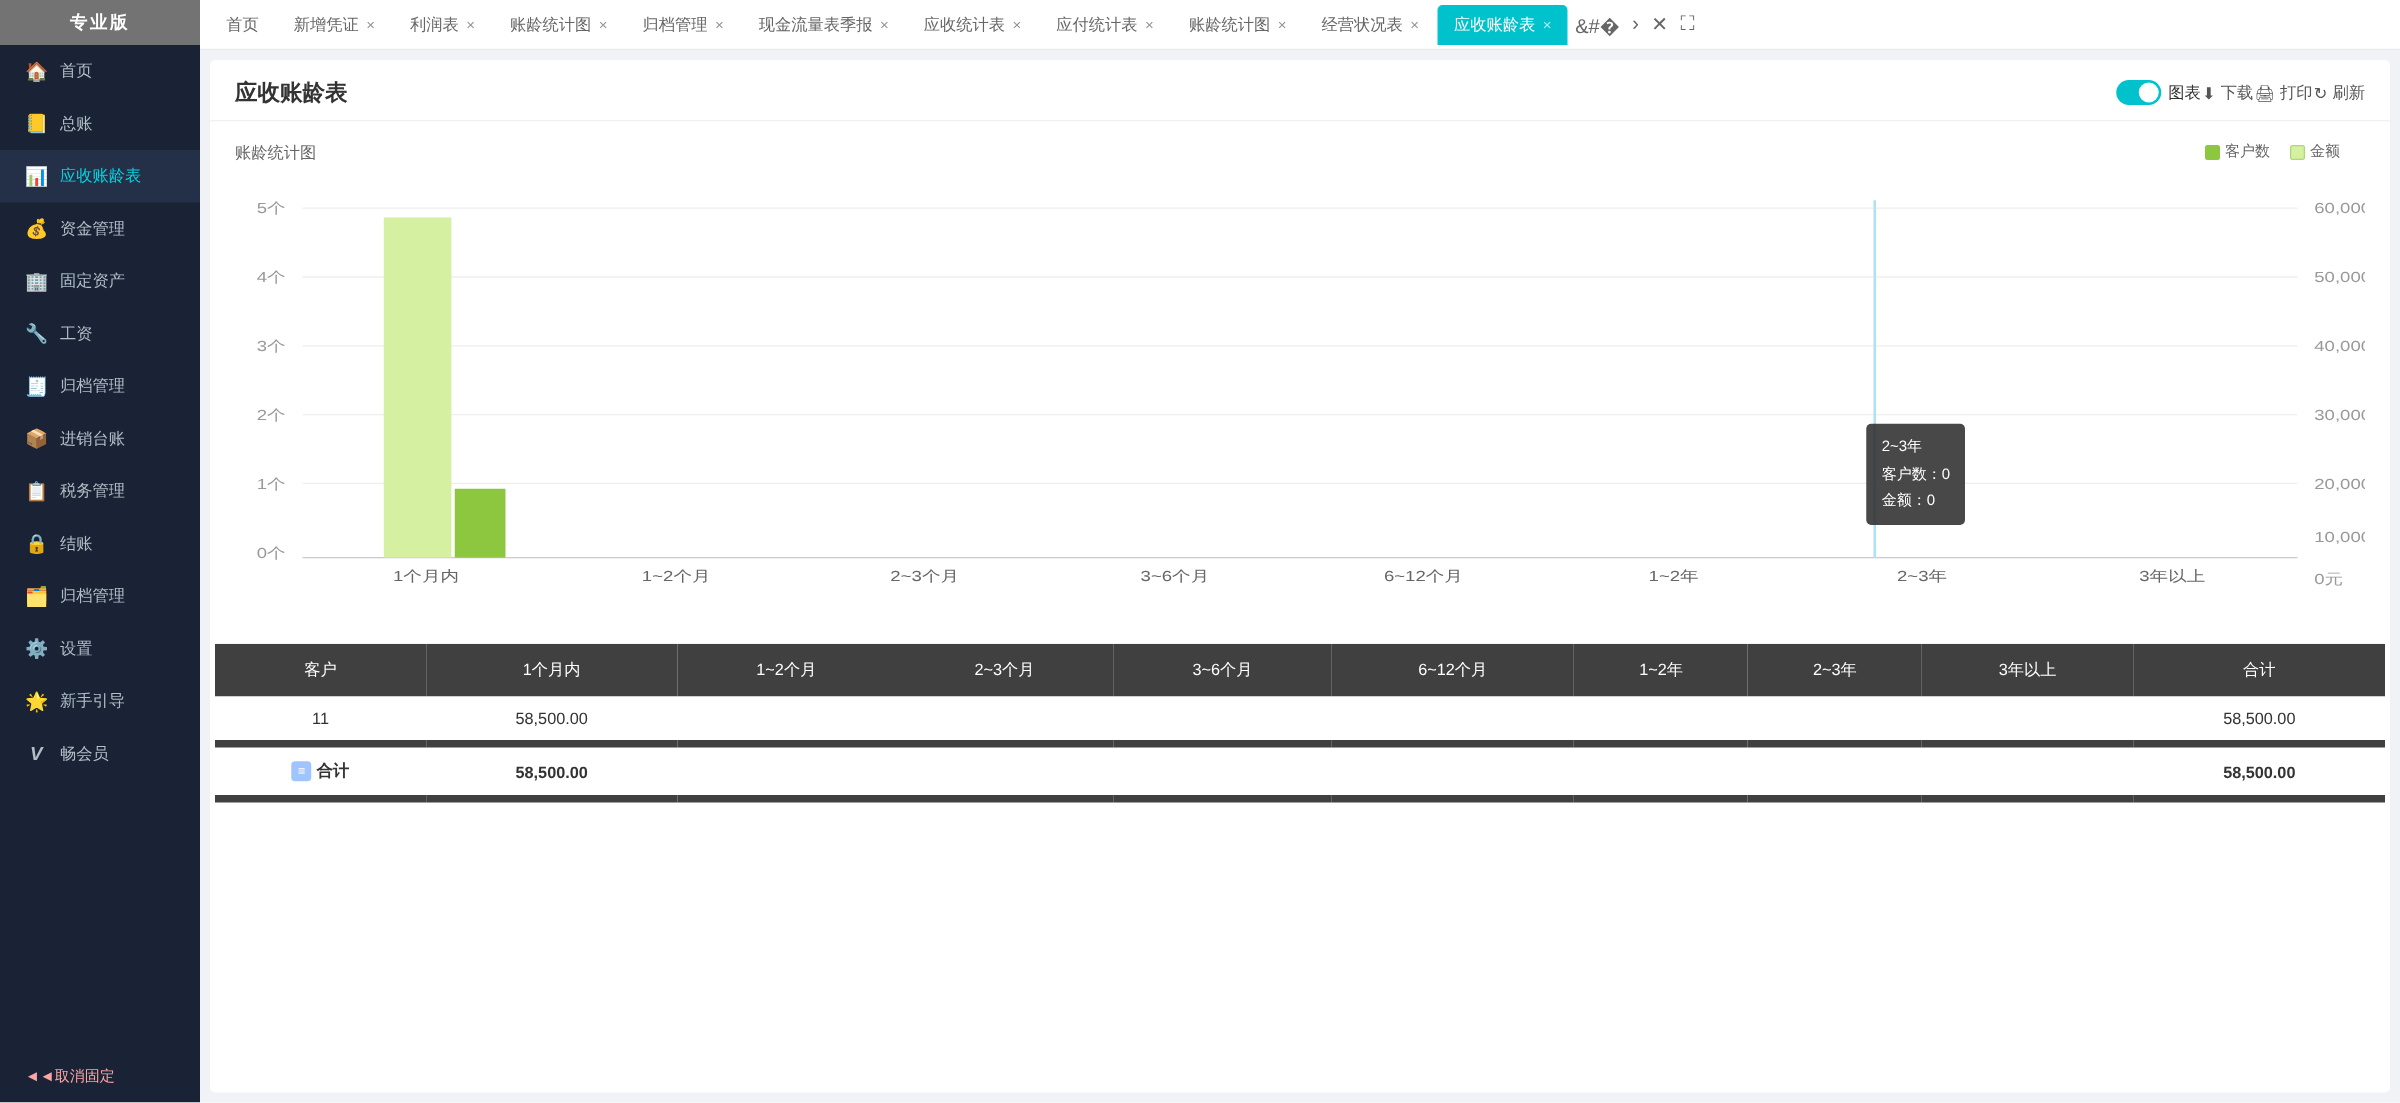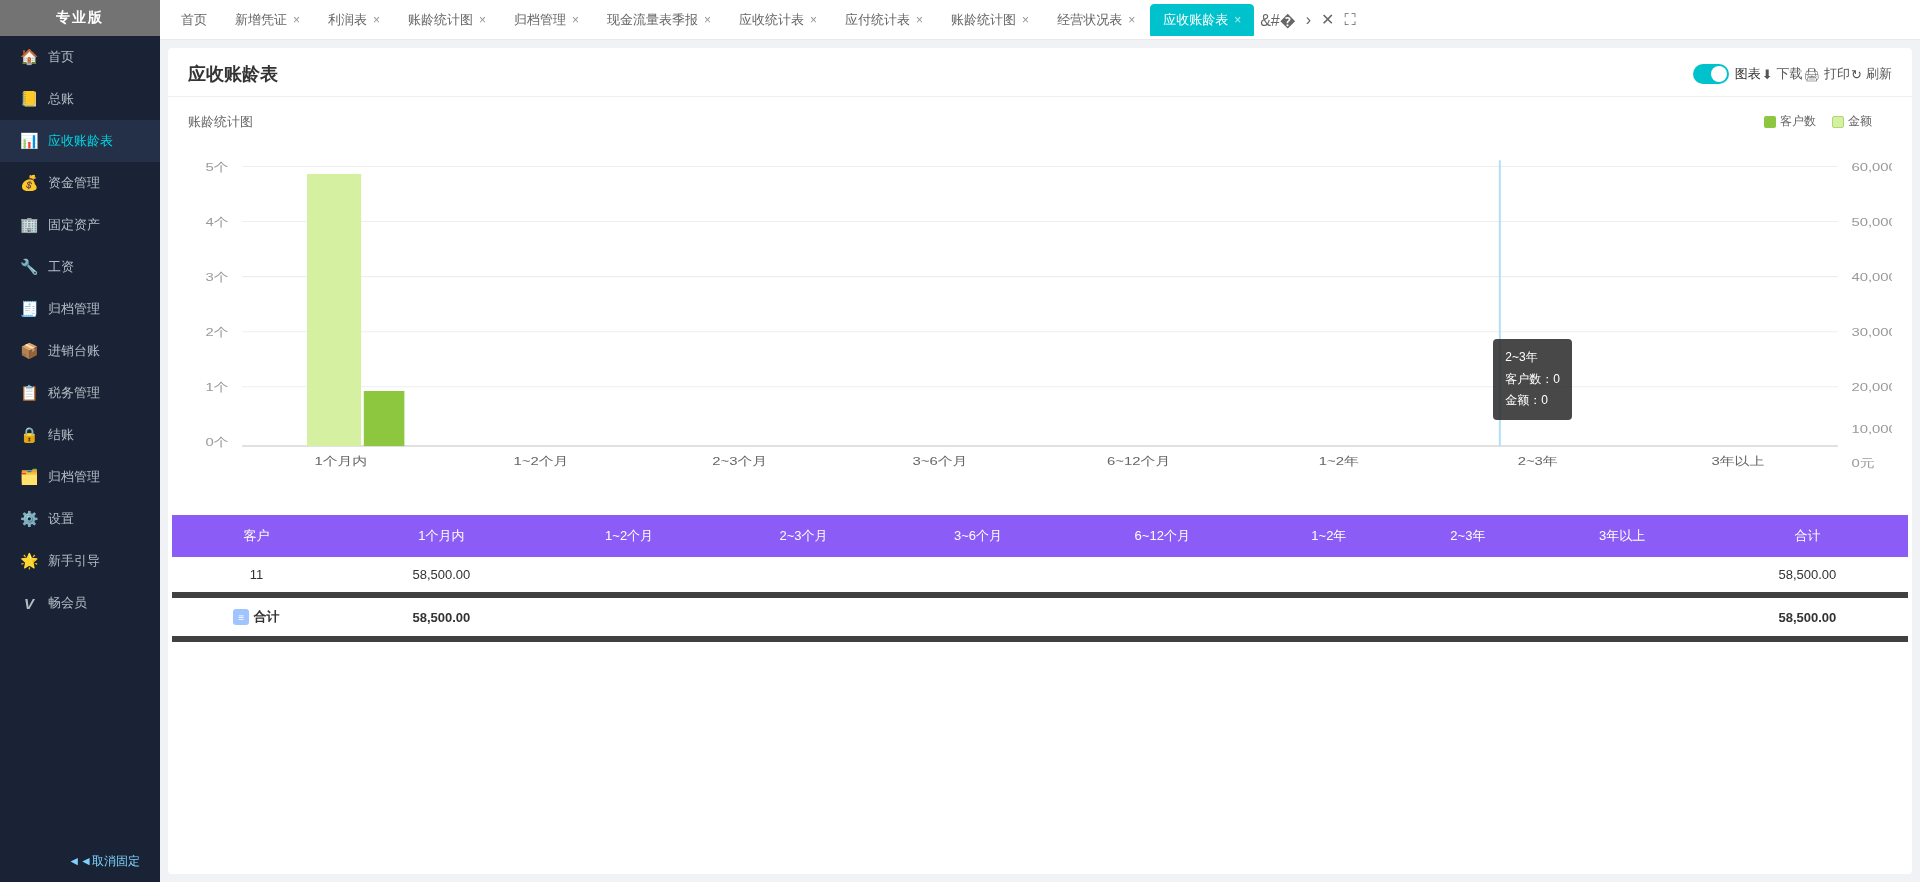--- a/index.html
+++ b/index.html
@@ -40,24 +40,23 @@
       background: #243048;
       color: #00d4e0;
     }
     .sidebar-item .icon { font-size: 15px; width: 18px; text-align: center; }
     .sidebar-bottom {
       margin-top: auto;
       padding: 12px 20px;
       display: flex;
       align-items: center;
       gap: 6px;
-      color: #7dd3fc;
+      color: #fca5a5;
       font-size: 12px;
       cursor: pointer;
-      justify-content: flex-end;
     }
 
     
     .main {
       flex: 1;
       display: flex;
       flex-direction: column;
       background: #f0f2f5;
       overflow: hidden;
     }
@@ -229,21 +228,21 @@
     .table-area {
       flex: 1;
       overflow-y: auto;
       padding: 0 4px 8px;
     }
     table {
       width: 100%;
       border-collapse: collapse;
     }
     thead tr {
-      background: #8b5cf6;
+      background: #404040;
       color: white;
     }
     thead th {
       padding: 12px 8px;
       text-align: center;
       font-weight: normal;
       font-size: 13px;
     }
     tbody tr {
       border-bottom: 6px solid #404040;

